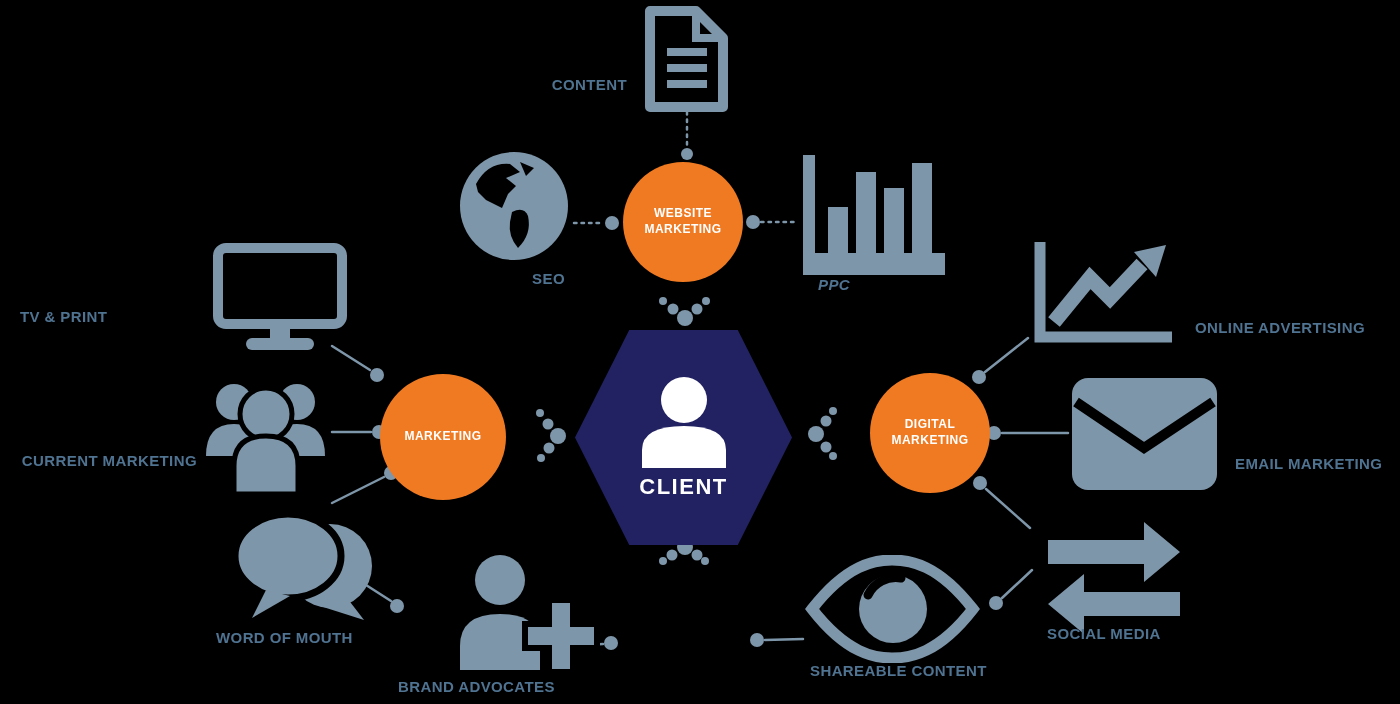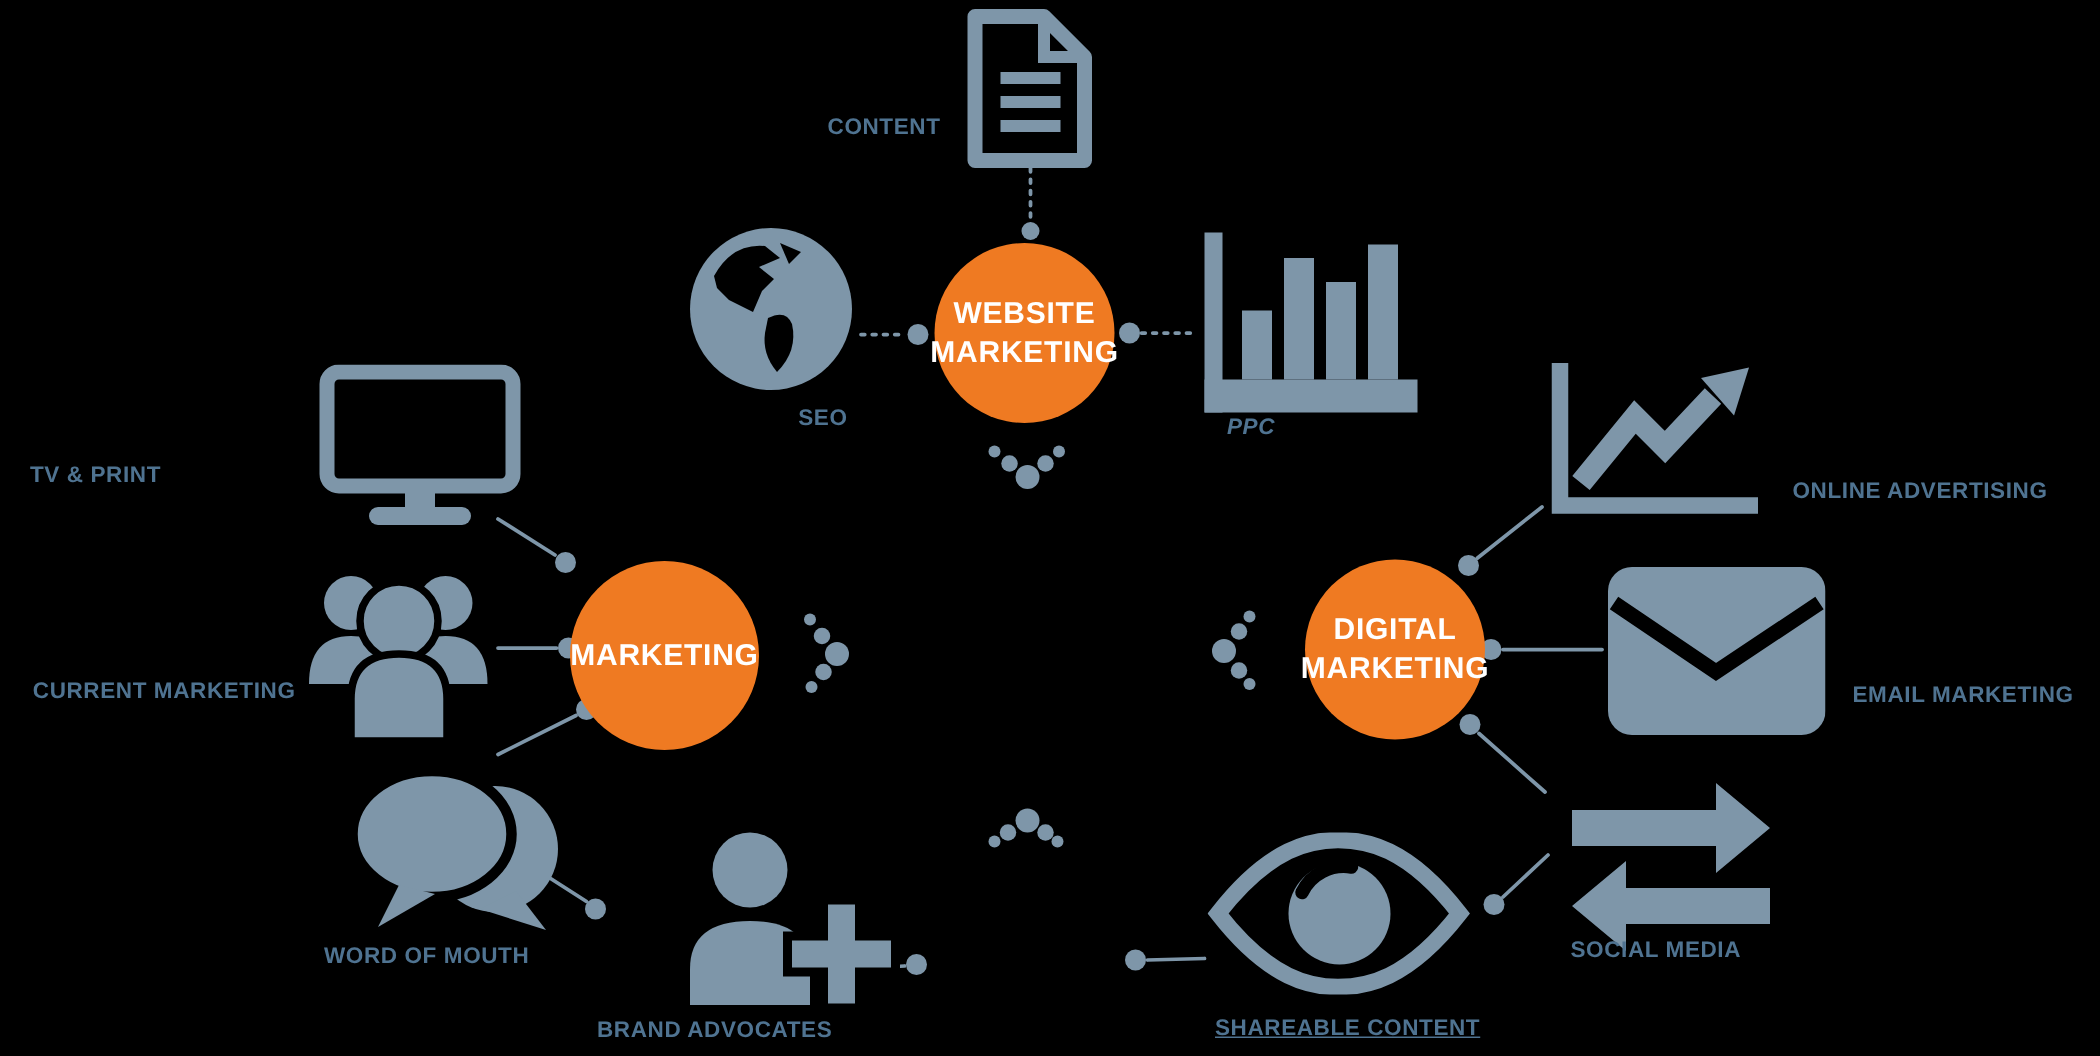--- a/index.html
+++ b/index.html
@@ -7,35 +7,35 @@
     --label:#4f7391; --white:#ffffff;
   }
   *{margin:0;padding:0;box-sizing:border-box;}
   html,body{width:1400px;height:704px;background:var(--bg);overflow:hidden;}
   body{font-family:"Liberation Sans", sans-serif;position:relative;}
   .stage{position:absolute;left:0;top:0;width:1400px;height:704px;}
   svg.overlay{position:absolute;left:0;top:0;pointer-events:none;}
   .icon{position:absolute;color:var(--slate);}
   .lbl{position:absolute;color:var(--label);font-weight:bold;font-size:15px;letter-spacing:.4px;white-space:nowrap;}
   .node{position:absolute;border-radius:50%;background:var(--orange);display:flex;flex-direction:column;
-        align-items:center;justify-content:center;color:var(--white);font-weight:bold;font-size:20px;
+        align-items:center;justify-content:center;color:var(--white);font-weight:bold;font-size:12px;
         letter-spacing:.5px;line-height:1.3;text-align:center;}
   .hex{position:absolute;left:575px;top:330px;width:217px;height:215px;background:var(--navy);
        clip-path:polygon(25% 0%,75% 0%,100% 50%,75% 100%,25% 100%,0% 50%);
        display:flex;flex-direction:column;align-items:center;justify-content:center;}
   .hex .client-label{color:var(--white);font-size:22px;font-weight:bold;letter-spacing:1.5px;margin-top:6px;}
   
   .lbl-content{left:490px;top:76px;width:137px;text-align:right;}
   .lbl-seo{left:495px;top:270px;width:70px;text-align:right;}
   .lbl-ppc{left:818px;top:276px;font-style:italic;}
   .lbl-tv{left:20px;top:308px;width:173px;text-align:left;}
   .lbl-cust{left:5px;top:452px;width:192px;text-align:right;}
   .lbl-mouth{left:168px;top:629px;margin-left:48px;}
   .lbl-advocates{left:398px;top:678px;text-align:center;}
-  .lbl-share{left:810px;top:677px;text-decoration:underline;}
+  .lbl-share{left:810px;top:662px;}
   .lbl-social{left:1047px;top:625px;}
   .lbl-email{left:1235px;top:455px;}
   .lbl-online{left:1195px;top:319px;}
   
   .node-website{left:623px;top:162px;width:120px;height:120px;}
   .node-marketing{left:380px;top:374px;width:126px;height:126px;}
   .node-digital{left:870px;top:373px;width:120px;height:120px;}
   .node-qa{left:622px;top:577px;width:126px;height:126px;}
 </style>
 </head>
@@ -97,20 +97,27 @@
     </g>
     <g fill="var(--slate)">
       <circle cx="663" cy="561" r="4"></circle>
         <circle cx="672" cy="555" r="5.5"></circle>
         <circle cx="685" cy="547" r="8"></circle>
       <circle cx="697" cy="555" r="5.5"></circle>
         <circle cx="705" cy="561" r="4"></circle>
     </g>
   </svg>
 
+  <div class="hex">
+    <svg width="92" height="92" viewBox="0 0 92 92">
+      <circle cx="46" cy="24" r="23" fill="var(--white)"></circle>
+      <path d="M4 92 V74 Q4 50 46 50 Q88 50 88 74 V92 Z" fill="var(--white)"></path>
+    </svg>
+    <div class="client-label">CLIENT</div>
+  </div>
 
   <div class="node node-website">
     <span>WEBSITE</span>
     <span>MARKETING</span>
   </div>
   <div class="node node-marketing">
     <span>MARKETING</span>
   </div>
   <div class="node node-digital">
     <span>DIGITAL</span>

